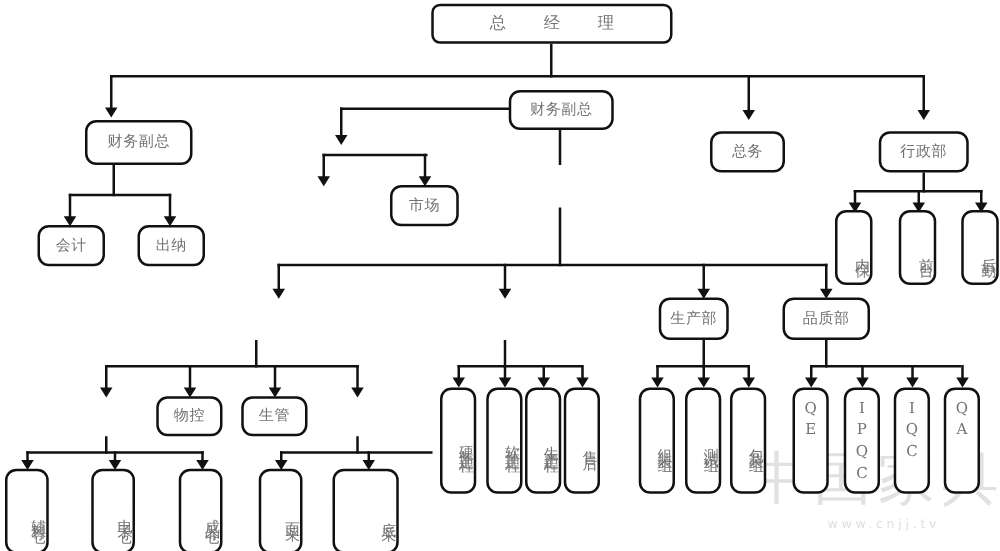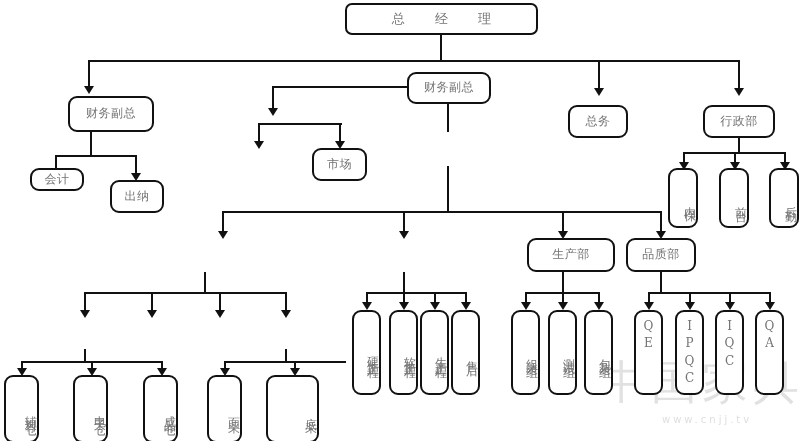--- a/index.html
+++ b/index.html
@@ -101,21 +101,21 @@
   <div class="arr" style="left:734px;top:88px;"></div>
 
   <div class="box" style="left:48px;top:96px;width:86px;height:36px;margin-left:20px;">财务副总</div>
   <div class="ln vl" style="left:90px;top:132px;height:25px;"></div>
   <div class="ln hl" style="left:55px;top:155px;width:82px;"></div>
   <div class="ln vl" style="left:55px;top:155px;height:20px;"></div>
   <div class="arr" style="left:51px;top:173px;"></div>
   <div class="ln vl" style="left:135px;top:155px;height:20px;"></div>
   <div class="arr" style="left:131px;top:173px;"></div>
 
-  <div class="box" style="left:30px;top:168px;width:54px;height:23px;">会计</div>
+  <div class="box" style="left:30px;top:180px;width:54px;height:33px;">会计</div>
   <div class="box" style="left:110px;top:180px;width:54px;height:33px;">出纳</div>
 
   <div class="box" style="left:407px;top:72px;width:84px;height:32px;">财务副总</div>
 
   <div class="ln hl" style="left:272px;top:86px;width:136px;"></div>
   <div class="ln vl" style="left:272px;top:86px;height:24px;"></div>
   <div class="arr" style="left:268px;top:108px;"></div>
   <div class="ln hl" style="left:258px;top:123px;width:84px;"></div>
   <div class="ln vl" style="left:258px;top:123px;height:20px;"></div>
   <div class="arr" style="left:254px;top:141px;"></div>
@@ -147,34 +147,36 @@
   <div class="arr" style="left:679px;top:162px;"></div>
   <div class="ln vl" style="left:734px;top:152px;height:13px;"></div>
   <div class="arr" style="left:730px;top:162px;"></div>
   <div class="ln vl" style="left:784px;top:152px;height:13px;"></div>
   <div class="arr" style="left:780px;top:162px;"></div>
 
   <div class="box vert" style="left:668px;top:168px;width:30px;height:60px;">内保</div>
   <div class="box vert" style="left:719px;top:168px;width:30px;height:60px;">前台</div>
   <div class="box vert" style="left:769px;top:168px;width:30px;height:60px;">后勤</div>
 
-  <div class="box" style="left:527px;top:238px;width:88px;height:34px;">生产部</div>
+  <div class="box" style="left:527px;top:238px;width:56px;height:34px;">生产部</div>
   <div class="box" style="left:626px;top:238px;width:70px;height:34px;">品质部</div>
 
   <div class="ln vl" style="left:204px;top:272px;height:22px;"></div>
   <div class="ln hl" style="left:84px;top:292px;width:203px;"></div>
   <div class="ln vl" style="left:84px;top:292px;height:20px;"></div>
   <div class="arr" style="left:80px;top:310px;"></div>
   <div class="ln vl" style="left:151px;top:292px;height:20px;"></div>
   <div class="arr" style="left:147px;top:310px;"></div>
   <div class="ln vl" style="left:219px;top:292px;height:20px;"></div>
   <div class="arr" style="left:215px;top:310px;"></div>
   <div class="ln vl" style="left:285px;top:292px;height:20px;"></div>
   <div class="arr" style="left:281px;top:310px;"></div>
 
+  <div class="box" style="left:125px;top:317px;width:53px;height:32px;">物控</div>
+  <div class="box" style="left:193px;top:317px;width:53px;height:32px;">生管</div>
 
   <div class="ln vl" style="left:84px;top:349px;height:14px;"></div>
   <div class="ln hl" style="left:21px;top:361px;width:142px;"></div>
   <div class="ln vl" style="left:21px;top:361px;height:10px;"></div>
   <div class="arr" style="left:17px;top:368px;"></div>
   <div class="ln vl" style="left:91px;top:361px;height:10px;"></div>
   <div class="arr" style="left:87px;top:368px;"></div>
   <div class="ln vl" style="left:161px;top:361px;height:10px;"></div>
   <div class="arr" style="left:157px;top:368px;"></div>
 

